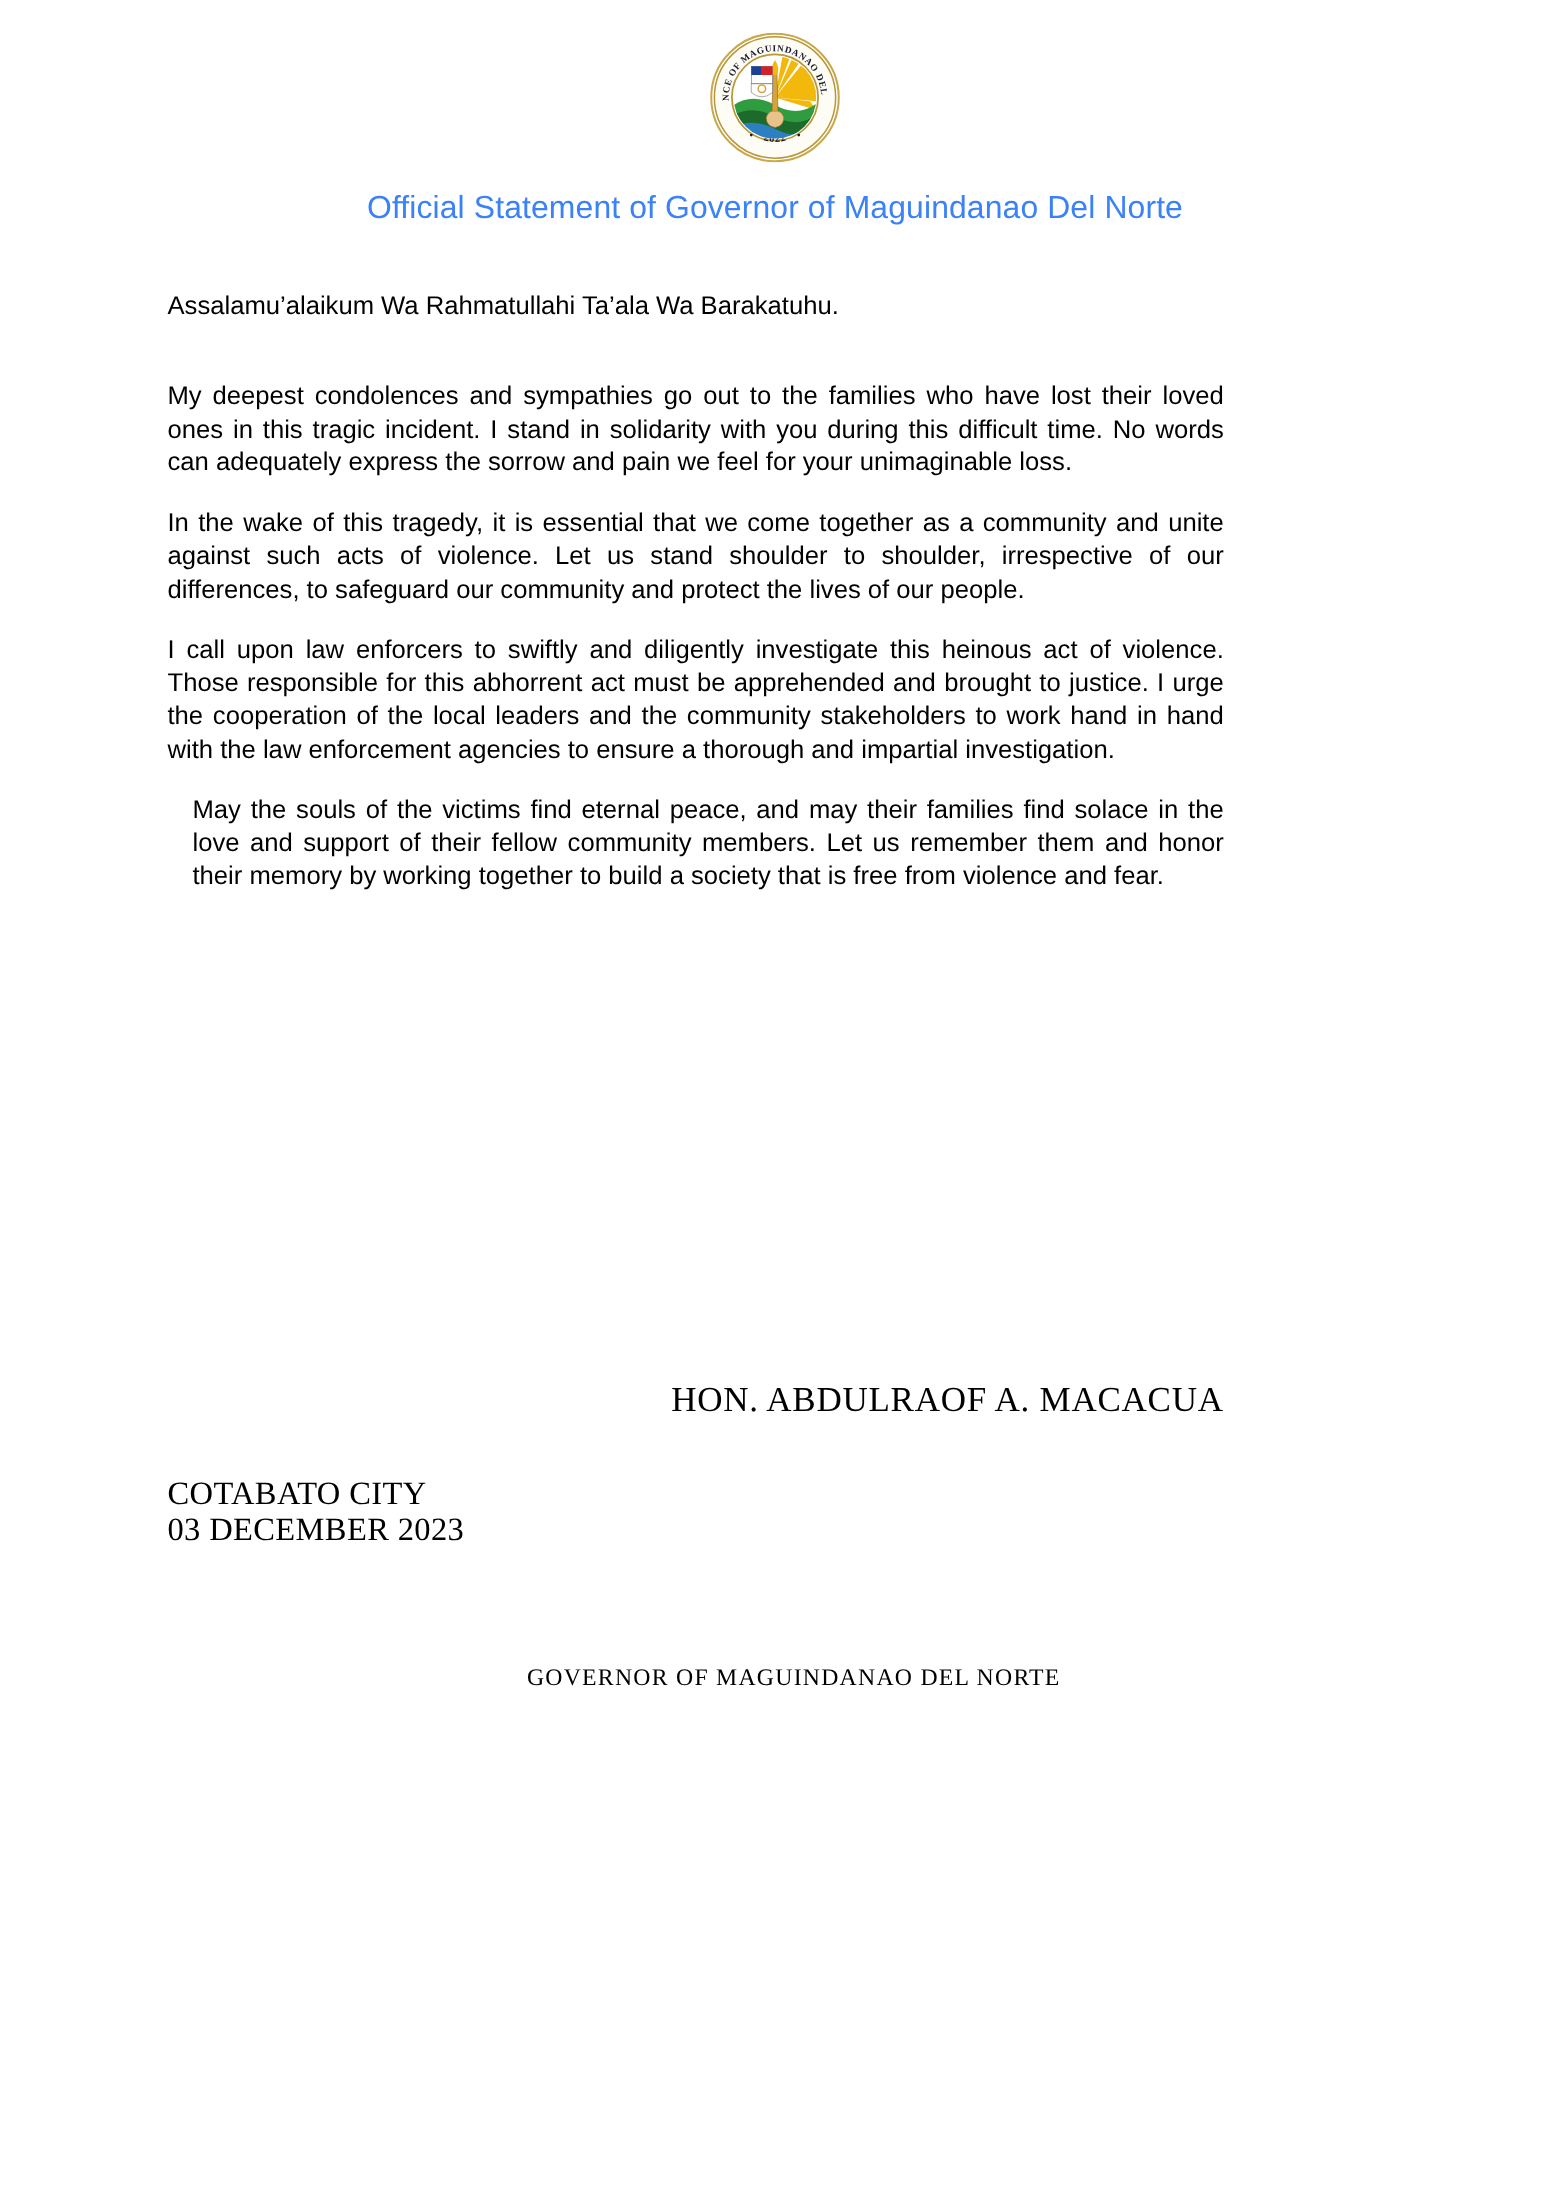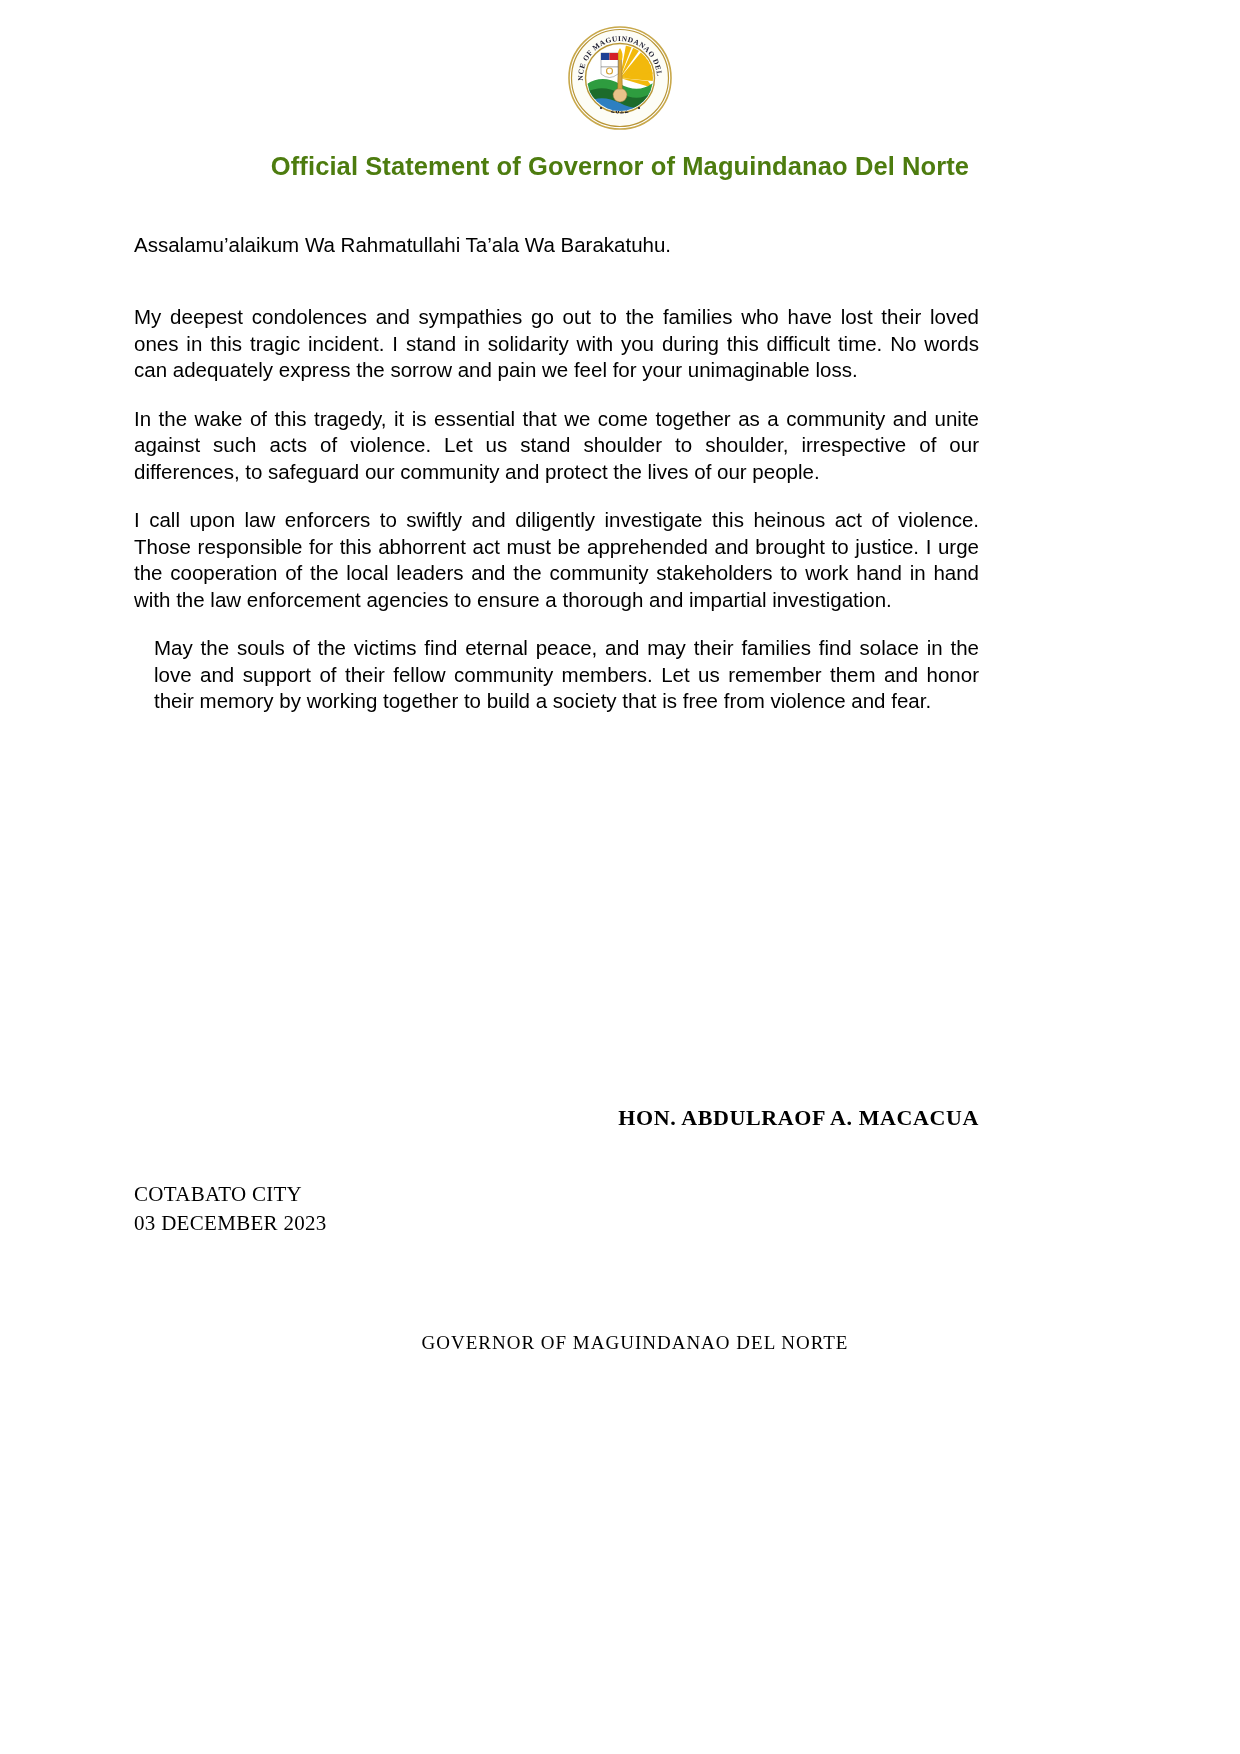--- a/index.html
+++ b/index.html
@@ -39,24 +39,24 @@
   .seal svg { display: block; }
 
   
   .doc-title {
     position: absolute;
     top: 152px;
     left: 0;
     width: 100%;
     text-align: center;
     font-family: "Liberation Sans", sans-serif;
-    font-weight: bold;
+    font-weight: normal;
     font-size: 25.5px;
     letter-spacing: 0.1px;
-    color: #4d7c0f;
+    color: #3b82f6;
   }
 
   
   .body-block {
     position: absolute;
     left: 134px;
     top: 232px;
     width: 845px;
   }
   .salutation {
@@ -77,31 +77,31 @@
   p.para:last-child { margin-bottom: 0; margin-left: 20px; }
 
   
   .signature {
     position: absolute;
     top: 1105px;
     left: 134px;
     width: 845px;
     text-align: right;
     font-family: "Liberation Serif", serif;
-    font-weight: bold;
-    font-size: 22px;
+    font-weight: normal;
+    font-size: 28px;
     letter-spacing: 0.6px;
   }
 
   .place-date {
     position: absolute;
     top: 1180px;
     left: 134px;
     font-family: "Liberation Serif", serif;
-    font-size: 21px;
+    font-size: 26px;
     line-height: 29px;
     letter-spacing: 0.3px;
     text-align: left;
   }
   .place-date div { white-space: nowrap; }
 
   .footer-role {
     position: absolute;
     top: 1332px;
     left: 0;

